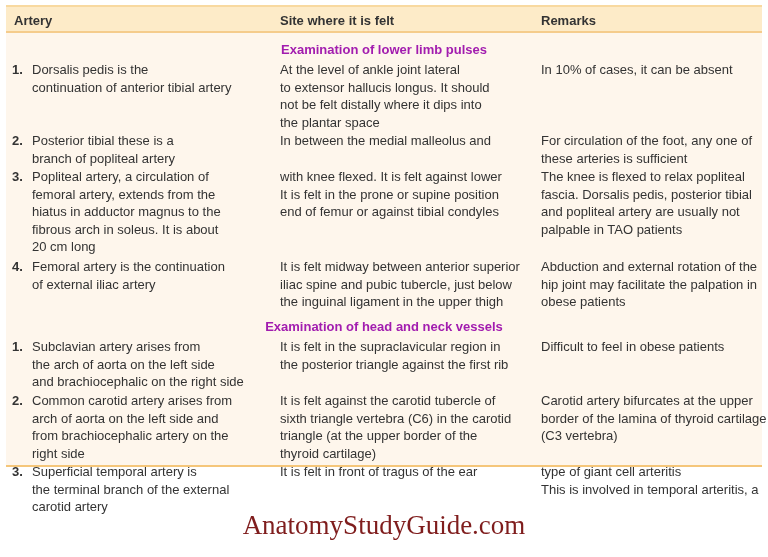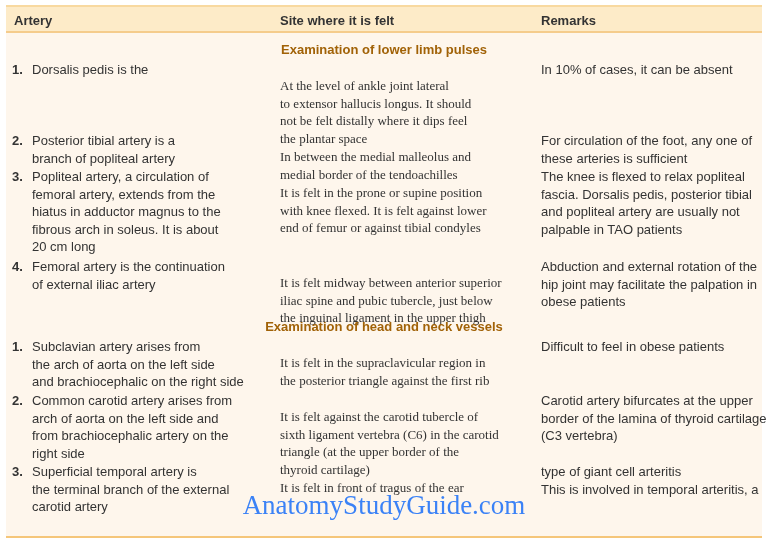--- a/index.html
+++ b/index.html
@@ -1,92 +1,92 @@
 <!DOCTYPE html>
 <html><head>
 <meta charset="utf-8">
 <style>
   html, body { margin:0; padding:0; background:#ffffff; }
   body { width:768px; height:557px; position:relative; overflow:hidden;
          font-family:"Liberation Sans", sans-serif; color:#333333; }
-  .table { position:absolute; left:6px; top:5px; width:756px; height:533px;
+  .table { position:absolute; left:6px; top:5px; width:756px; height:462px;
            background:#fef6ec; }
   .header { position:absolute; left:0; top:0; width:756px; height:28px;
             background:#fdebc8; border-top:2px solid #f8d9a0; border-bottom:2px solid #f5cc8c;
             box-sizing:border-box; }
   .hcell { position:absolute; top:6px; font-size:13px; font-weight:bold; color:#333; }
   .bottom-border { position:absolute; left:0; bottom:0; width:756px; height:2px; background:#f5c67a; }
   .section { position:absolute; left:0; width:756px; text-align:center;
-             font-size:13px; font-weight:bold; color:#a16207; }
+             font-size:13px; font-weight:bold; color:#a21caf; }
   .row { position:absolute; left:0; width:756px; font-size:13px; line-height:17.6px; }
   .num { position:absolute; left:6px; top:0; font-weight:bold; }
   .c1 { position:absolute; left:26px; top:0; width:230px; }
-  .c2 { position:absolute; left:274px; top:16px; width:252px;font-family:Liberation Serif, serif; }
+  .c2 { position:absolute; left:274px; top:0; width:252px; }
   .c3 { position:absolute; left:535px; top:0; width:220px; }
   b { font-weight:normal; }
   .line { display:block; white-space:nowrap; }
-  .watermark { position:absolute; left:0; top:490px; width:768px; text-align:center;
-               font-family:"Liberation Serif", serif; font-size:27px; color:#3b82f6; }
+  .watermark { position:absolute; left:0; top:510px; width:768px; text-align:center;
+               font-family:"Liberation Serif", serif; font-size:27px; color:#7f1d1d; }
 </style>
 </head>
 <body>
 
 <div class="table">
   <div class="header">
     <span class="hcell" style="left:8px">Artery</span>
     <span class="hcell" style="left:274px">Site where it is felt</span>
     <span class="hcell" style="left:535px">Remarks</span>
   </div>
 
   <div class="section" style="top:37px">Examination of lower limb pulses</div>
 
   <div class="row" style="top:56px">
     <span class="num">1.</span>
     <div class="c1">
       <span class="line"><b>Dorsalis pedis</b><span> is the</span></span>
+      <span class="line">continuation of anterior tibial artery</span>
     </div>
     <div class="c2">
       <span class="line">At the level of ankle joint lateral</span>
       <span class="line">to extensor hallucis longus. It should</span>
-      <span class="line">not be felt distally where it dips feel</span>
+      <span class="line">not be felt distally where it dips into</span>
       <span class="line">the plantar space</span>
     </div>
     <div class="c3">
       <span class="line">In 10% of cases, it can be absent</span>
     </div>
   </div>
 
   <div class="row" style="top:127px">
     <span class="num">2.</span>
     <div class="c1">
-      <span class="line"><b>Posterior tibial artery</b><span> is a</span></span>
+      <span class="line"><b>Posterior tibial these</b><span> is a</span></span>
       <span class="line">branch of popliteal artery</span>
     </div>
     <div class="c2">
       <span class="line">In between the medial malleolus and</span>
-      <span class="line">medial border of the tendoachilles</span>
     </div>
     <div class="c3">
       <span class="line">For circulation of the foot, any one of</span>
       <span class="line">these arteries is sufficient</span>
     </div>
   </div>
 
   <div class="row" style="top:163px">
     <span class="num">3.</span>
     <div class="c1">
       <span class="line"><b>Popliteal artery,</b><span> a circulation of</span></span>
       <span class="line">femoral artery, extends from the</span>
       <span class="line">hiatus in adductor magnus to the</span>
       <span class="line">fibrous arch in soleus. It is about</span>
       <span class="line">20 cm long</span>
     </div>
     <div class="c2">
+      <span class="line">with knee flexed. It is felt against lower</span>
       <span class="line">It is felt in the prone or supine position</span>
-      <span class="line">with knee flexed. It is felt against lower</span>
       <span class="line">end of femur or against tibial condyles</span>
     </div>
     <div class="c3">
       <span class="line"><b>The knee is flexed to relax popliteal</b></span>
       <span class="line"><b>fascia.</b><span> Dorsalis pedis, posterior tibial</span></span>
       <span class="line">and popliteal artery are usually not</span>
       <span class="line">palpable in TAO patients</span>
     </div>
   </div>
 
@@ -129,21 +129,21 @@
   <div class="row" style="top:387px">
     <span class="num">2.</span>
     <div class="c1">
       <span class="line"><b>Common carotid artery</b><span> arises from</span></span>
       <span class="line">arch of aorta on the left side and</span>
       <span class="line">from brachiocephalic artery on the</span>
       <span class="line">right side</span>
     </div>
     <div class="c2">
       <span class="line">It is felt against the carotid tubercle of</span>
-      <span class="line">sixth ligament vertebra (C6) in the carotid</span>
+      <span class="line">sixth triangle vertebra (C6) in the carotid</span>
       <span class="line">triangle (at the upper border of the</span>
       <span class="line">thyroid cartilage)</span>
     </div>
     <div class="c3">
       <span class="line">Carotid artery bifurcates at the upper</span>
       <span class="line">border of the lamina of thyroid cartilage</span>
       <span class="line">(C3 vertebra)</span>
     </div>
   </div>
 

